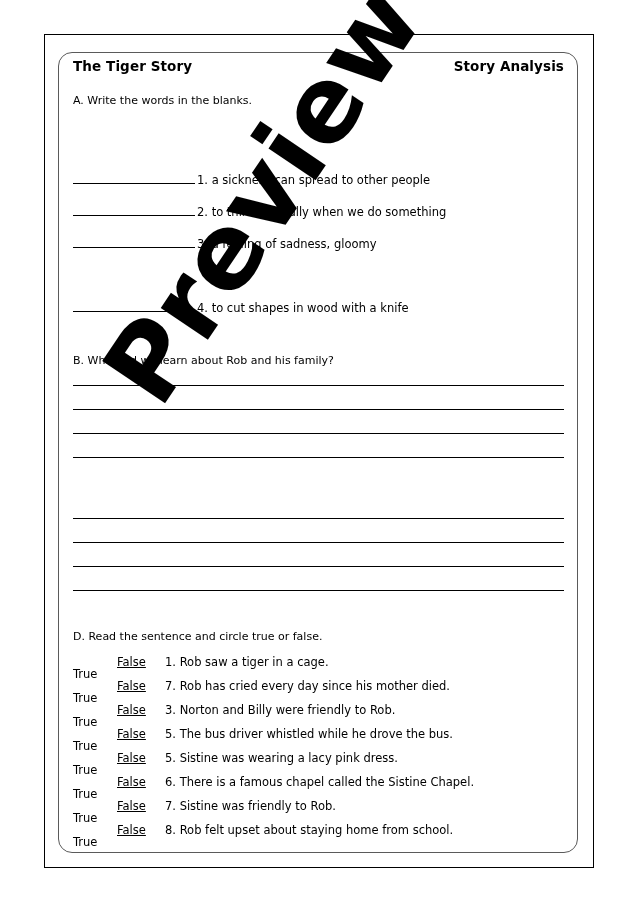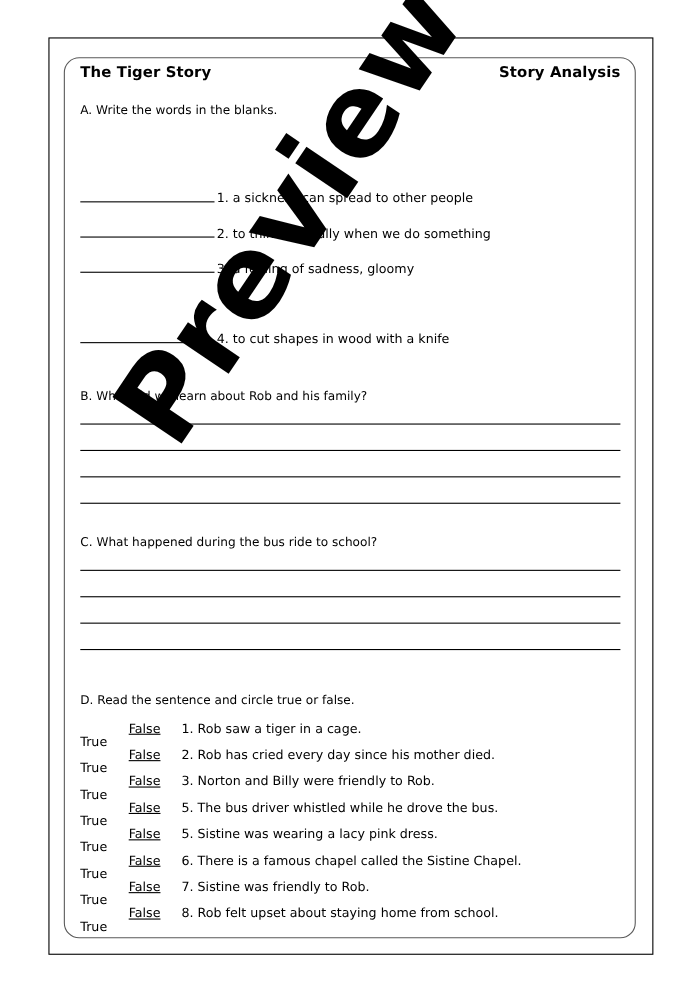--- a/index.html
+++ b/index.html
@@ -195,37 +195,36 @@
     <span class="blank-line"></span>
     <span class="blank-text">4. to cut shapes in wood with a knife</span>
   </div>
 
   <div class="prompt" style="left:15px; top:302px;">B. What did we learn about Rob and his family?</div>
   <div class="ruled-line" style="top:333px;"></div>
   <div class="ruled-line" style="top:357px;"></div>
   <div class="ruled-line" style="top:381px;"></div>
   <div class="ruled-line" style="top:405px;"></div>
 
-  <div class="prompt" style="left:15px; top:434px;">C. What happened during the bus ride to school?</div>
   <div class="ruled-line" style="top:466px;"></div>
   <div class="ruled-line" style="top:490px;"></div>
   <div class="ruled-line" style="top:514px;"></div>
   <div class="ruled-line" style="top:538px;"></div>
 
   <div class="prompt" style="left:15px; top:578px;">D. Read the sentence and circle true or false.</div>
 
   <div class="tf-row" style="top:603px;">
     <span class="tf-true">True</span>
     <span class="tf-false">False</span>
     <span class="tf-text">1. Rob saw a tiger in a cage.</span>
   </div>
   <div class="tf-row" style="top:627px;">
     <span class="tf-true">True</span>
     <span class="tf-false">False</span>
-    <span class="tf-text">2. Rob has cried every day since his mother died.</span>
+    <span class="tf-text">7. Rob has cried every day since his mother died.</span>
   </div>
   <div class="tf-row" style="top:651px;">
     <span class="tf-true">True</span>
     <span class="tf-false">False</span>
     <span class="tf-text">3. Norton and Billy were friendly to Rob.</span>
   </div>
   <div class="tf-row" style="top:675px;">
     <span class="tf-true">True</span>
     <span class="tf-false">False</span>
     <span class="tf-text">5. The bus driver whistled while he drove the bus.</span>

